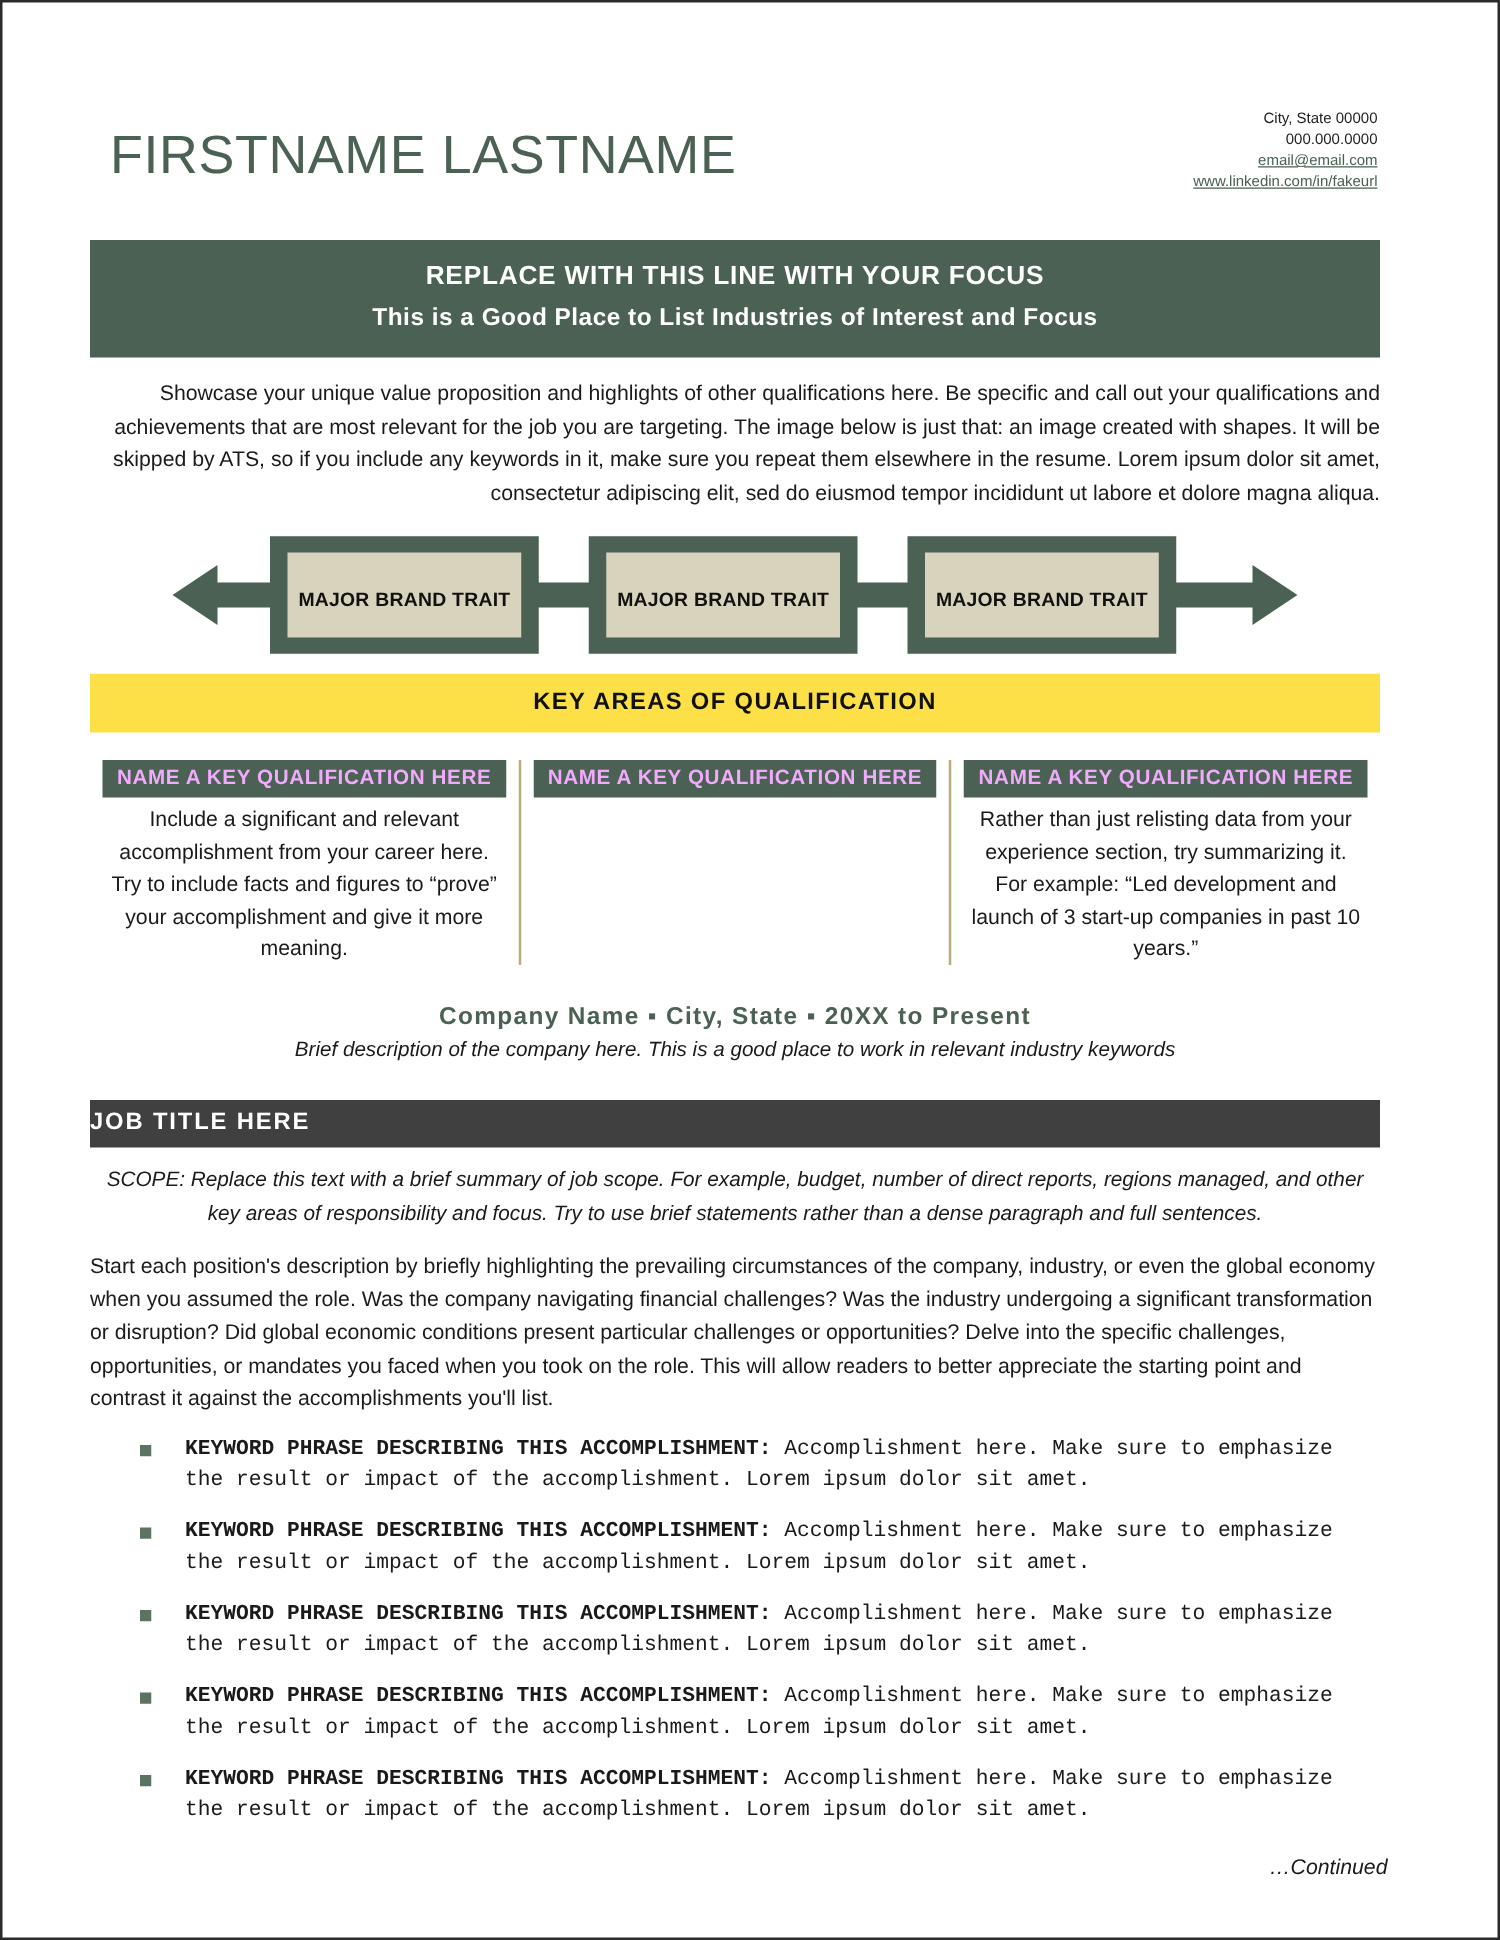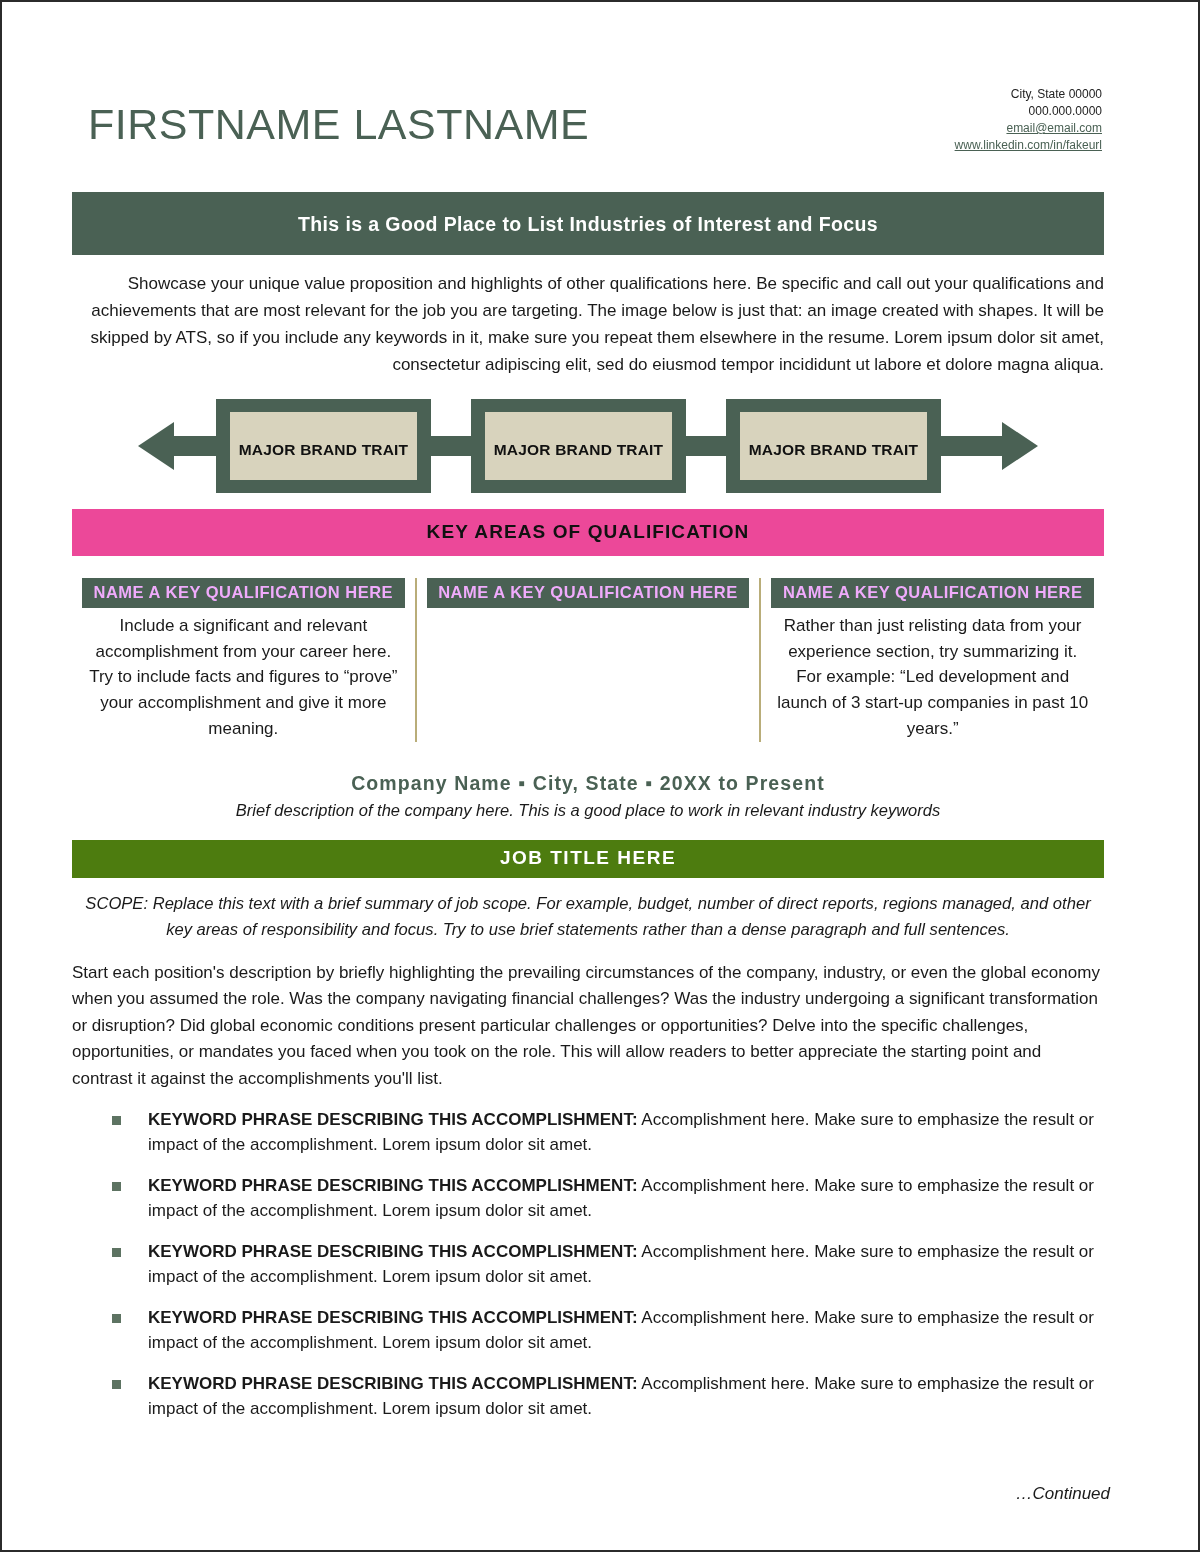--- a/index.html
+++ b/index.html
@@ -98,21 +98,21 @@
   .traits-svg { display: block; margin: 0 auto; }
   .trait-label {
     font-size: 15.5px;
     font-weight: bold;
     fill: #111;
     letter-spacing: 0.2px;
   }
 
   
   .section-bar {
-    background: #ec4899;
+    background: #fde047;
     text-align: center;
     font-size: 19px;
     font-weight: bold;
     letter-spacing: 1.1px;
     color: #111;
     padding: 12px 0 13px 0;
     margin-top: 4px;
   }
 
   
@@ -153,46 +153,46 @@
     margin-top: 30px;
   }
   .company-desc {
     text-align: center;
     font-style: italic;
     font-size: 16.5px;
     margin-top: 6px;
     color: #1a1a1a;
   }
   .job-bar {
-    background: #4d7c0f;
+    background: #404040;
     color: #fff;
-    text-align: center;
+    text-align: left;
     font-size: 19px;
     font-weight: bold;
     letter-spacing: 1.5px;
     padding: 7px 0 9px 0;
-    margin-top: 20px;
+    margin-top: 30px;
   }
   .scope {
     font-style: italic;
     font-size: 16.6px;
     line-height: 1.6;
     text-align: center;
     margin-top: 13px;
     padding: 0 6px;
   }
   .narrative {
     font-size: 17px;
     line-height: 1.56;
     margin-top: 16px;
     text-align: left;
   }
 
   
-  .bullets { margin-top: 14px; }
+  .bullets { margin-top: 14px; font-family: Liberation Mono, monospace; }
   .bullet-row {
     display: flex;
     align-items: flex-start;
     margin-bottom: 15px;
     padding-left: 40px;
   }
   .bullet-mark {
     width: 9px; height: 9px;
     background: #5d7362;
     flex: 0 0 9px;
@@ -225,20 +225,21 @@
       <div class="name">FIRSTNAME LASTNAME</div>
       <div class="contact">
         <span class="plain">City, State 00000</span>
         <span class="plain">000.000.0000</span>
         <span class="link">email@email.com</span>
         <span class="link">www.linkedin.com/in/fakeurl</span>
       </div>
     </div>
 
     <div class="focus-band">
+      <div class="focus-line1">REPLACE WITH THIS LINE WITH YOUR FOCUS</div>
       <div class="focus-line2">This is a Good Place to List Industries of Interest and Focus</div>
     </div>
 
     <div class="summary">Showcase your unique value proposition and highlights of other qualifications here. Be specific and call out your qualifications and achievements that are most relevant for the job you are targeting. The image below is just that: an image created with shapes. It will be skipped by ATS, so if you include any keywords in it, make sure you repeat them elsewhere in the resume. Lorem ipsum dolor sit amet, consectetur adipiscing elit, sed do eiusmod tempor incididunt ut labore et dolore magna aliqua.</div>
 
     <div class="traits-wrap">
       <svg class="traits-svg" width="900" height="106" viewBox="0 0 900 106">
 
         <g>
           <polygon points="0,53 36,29 36,43 864,43 864,29 900,53 864,77 864,63 36,63 36,77" fill="#4a6154"></polygon>

